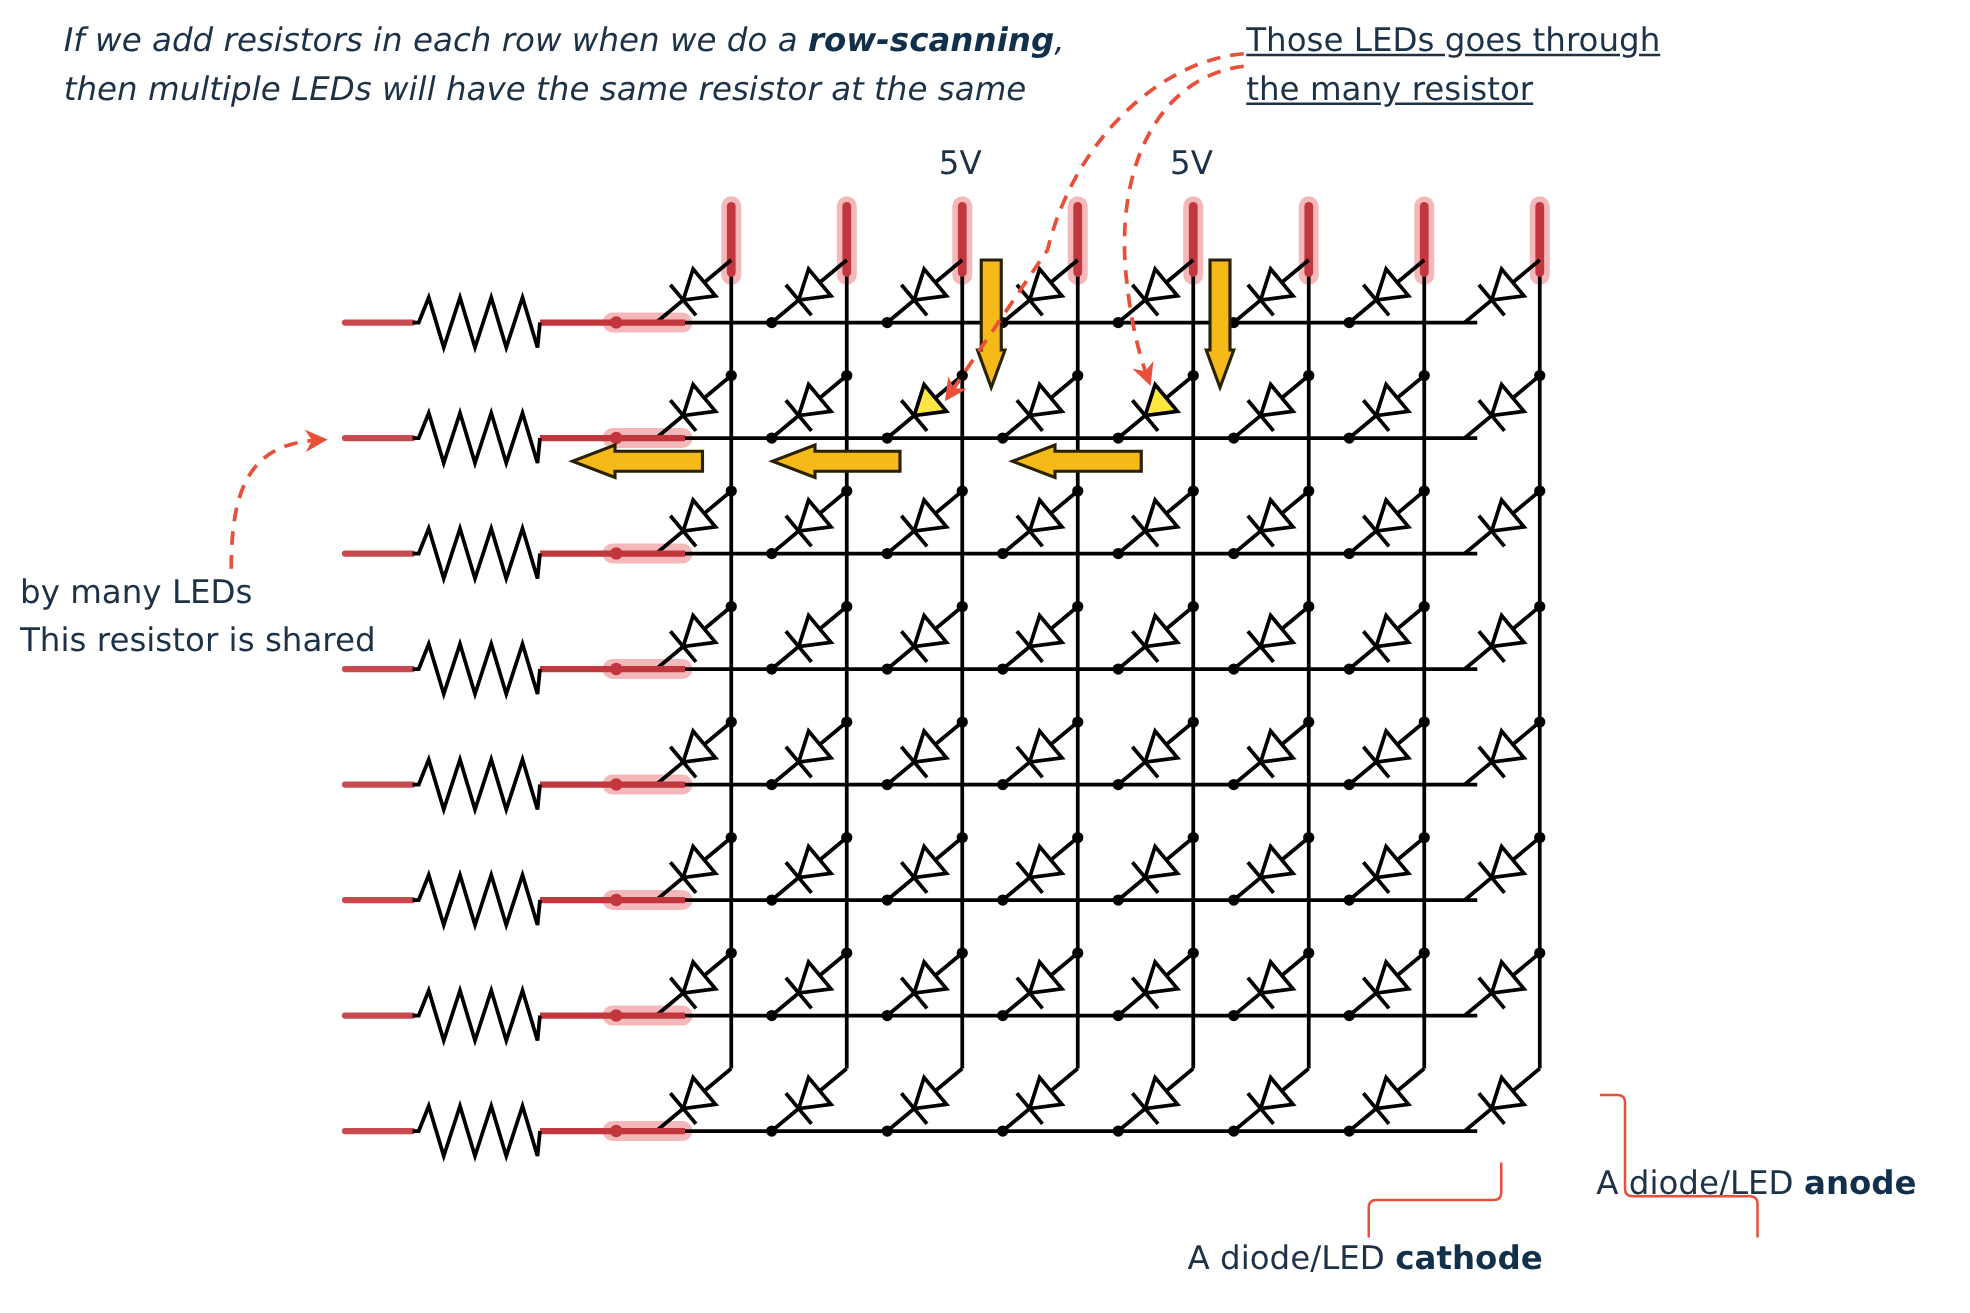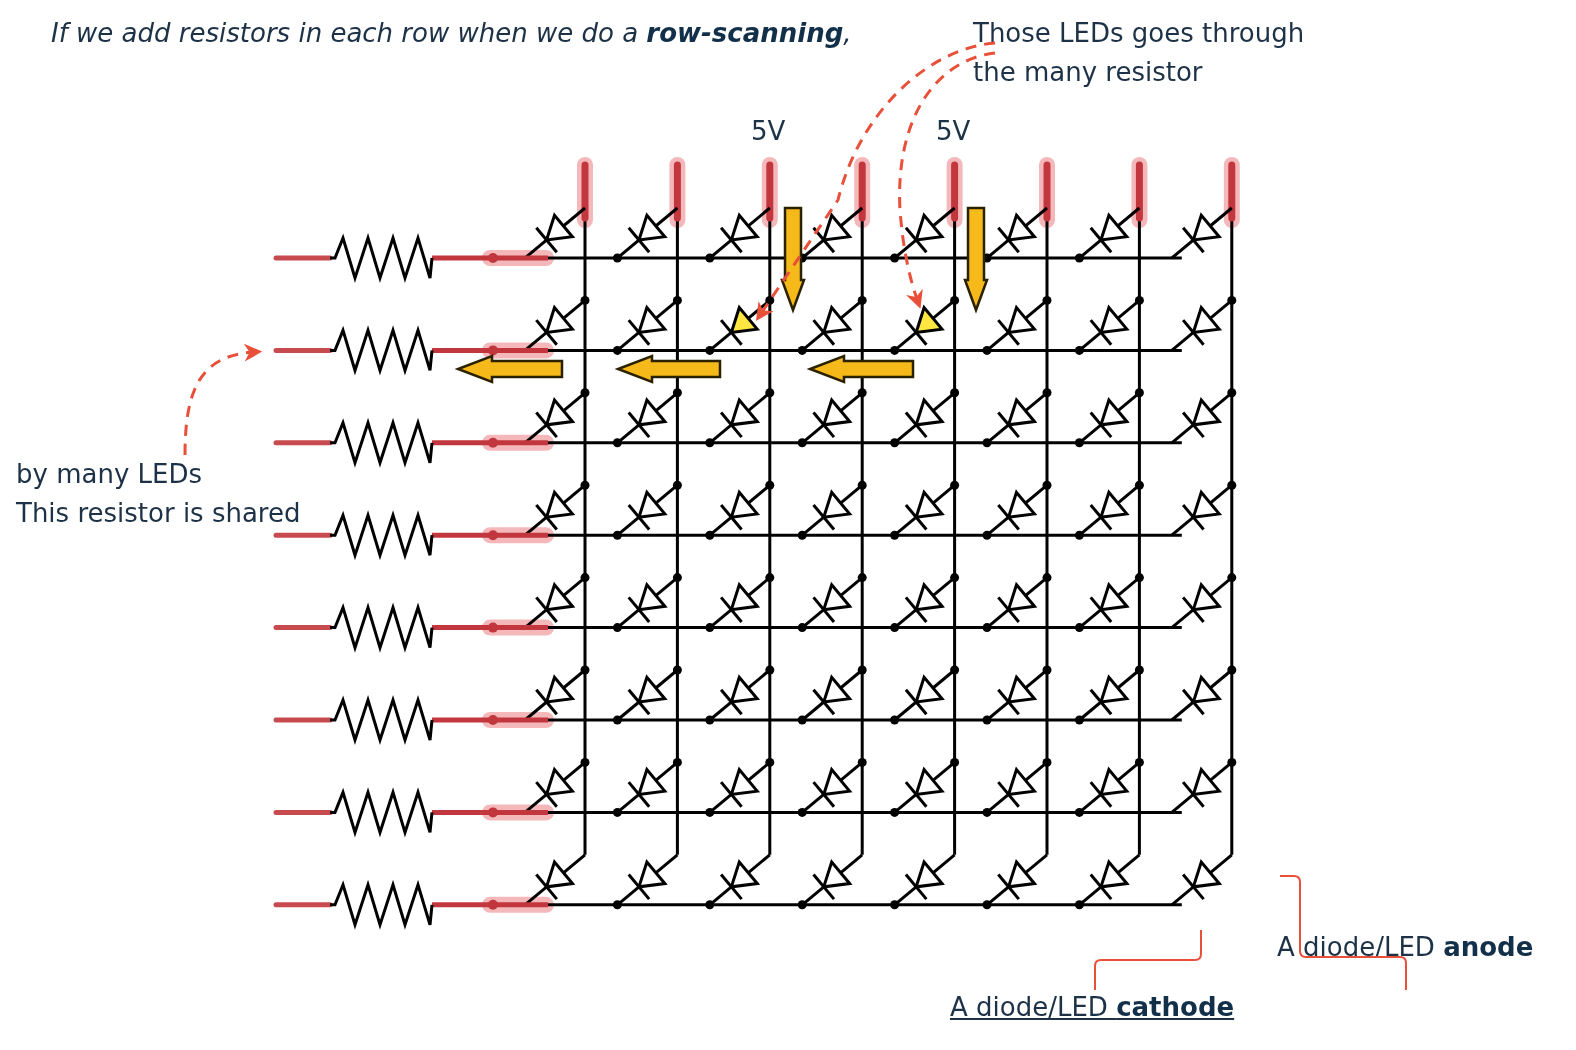--- a/index.html
+++ b/index.html
@@ -7,36 +7,37 @@
          font-family:"DejaVu Sans", "Liberation Sans", sans-serif; color:#1d3246; }
   .txt { position:absolute; font-size:26px; line-height:39px; color:#1d3246; white-space:nowrap; }
   .txt b { font-weight:bold; color:#123049; }
   svg#diagram { position:absolute; left:0; top:0; }
 </style>
 </head>
 <body>
 
 <div class="txt" style="left:51px; top:14px;font-style:italic;">
   <div><span>If we add resistors in each row when we do a </span><b>row-scanning</b><span>,</span></div>
+  <div>then multiple LEDs will have the same resistor at the same</div>
 </div>
 
-<div class="txt" style="left:973px; top:14px;">
+<div class="txt" style="left:997px; top:14px;text-decoration:underline;">
   <div>Those LEDs goes through</div>
   <div>the many resistor</div>
 </div>
 
 <div class="txt" style="left:16px; top:455px;">
   <div>by many LEDs</div>
   <div>This resistor is shared</div>
 </div>
 
 <div class="txt" style="left:751px; top:112px;">5V</div>
 <div class="txt" style="left:936px; top:112px;">5V</div>
 
-<div class="txt" style="left:950px; top:988px;text-decoration:underline;">
+<div class="txt" style="left:950px; top:988px;">
   <span>A diode/LED </span><b>cathode</b>
 </div>
 <div class="txt" style="left:1277px; top:928px;">
   <span>A diode/LED </span><b>anode</b>
 </div>
 
 <svg id="diagram" width="1576" height="1050" viewBox="0 0 1576 1050" xmlns="http://www.w3.org/2000/svg">
   <defs>
     <marker id="callout-head" viewBox="0 0 10 10" refX="6" refY="5" markerWidth="6" markerHeight="6" orient="auto">
       <path d="M0,0 L10,5 L0,10 L3,5 Z" fill="#e8503a"></path>

